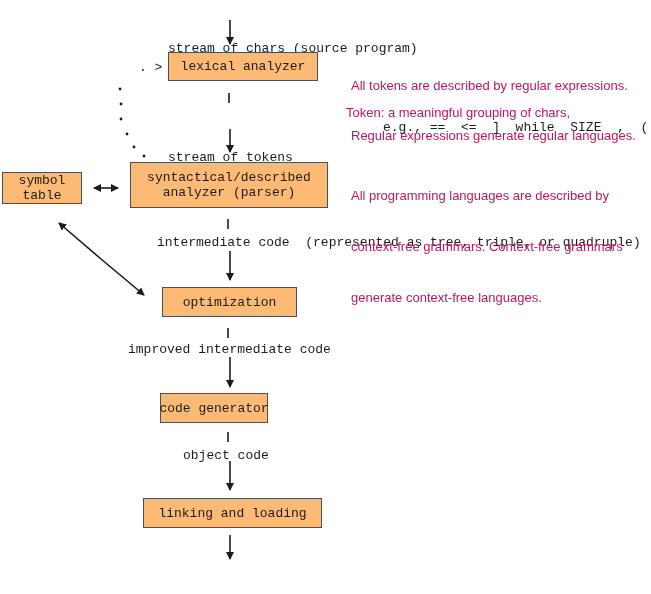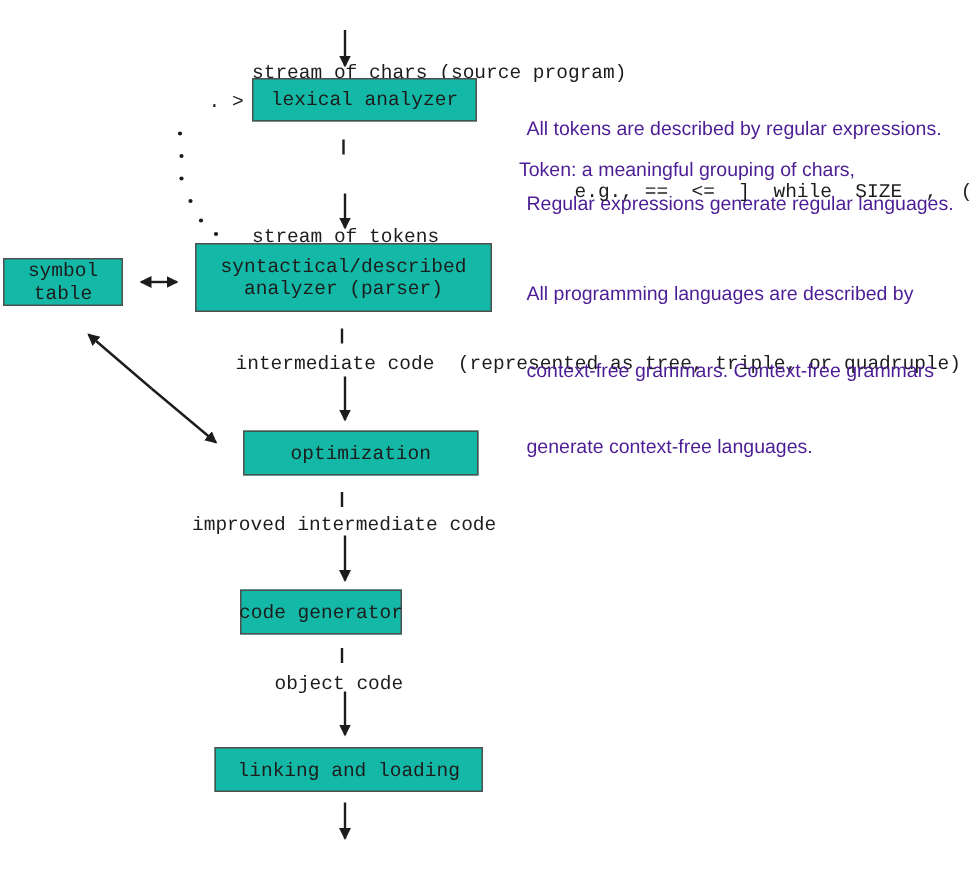--- a/index.html
+++ b/index.html
@@ -6,39 +6,39 @@
   #stage{
     position:relative;width:651px;height:594px;background:#ffffff;overflow:hidden;
     font-family:"Liberation Mono","DejaVu Sans Mono",monospace;color:#1c1c1c;
   }
   .mono-label{
     position:absolute;font-family:"Liberation Mono","DejaVu Sans Mono",monospace;
     font-size:13px;line-height:14px;white-space:pre;color:#1c1c1c;
   }
   .sans-note{
     position:absolute;font-family:"Liberation Sans","DejaVu Sans",sans-serif;
-    font-size:13px;line-height:16.5px;color:#4c1d95;white-space:pre;
+    font-size:13px;line-height:16.5px;color:#be185d;white-space:pre;
   }
   .dbox{
-    position:absolute;border:1.5px solid #4f4f4f;background:#14b8a6;
+    position:absolute;border:1.5px solid #4f4f4f;background:#fdba74;
     display:flex;flex-direction:column;align-items:center;justify-content:center;
     font-size:13px;line-height:15px;white-space:pre;color:#1c1c1c;box-sizing:border-box;
   }
   #lbl-source{left:168px;top:2px;margin-top:40px;}
   #hint-loop{left:139px;top:61px;}
   #box-lexical{left:168px;top:52px;width:150px;height:29px;}
   #note-regex{left:351px;top:45px;}
   #lbl-tokens{left:168px;top:107px;margin-top:44px;}
   #note-token{left:346px;top:105px;}
   #note-token-ex{left:383px;top:121px;font-family:"Liberation Mono","DejaVu Sans Mono",monospace;font-size:13px;}
   #box-symbol{left:2px;top:172px;width:80px;height:32px;}
   #box-parser{left:130px;top:162px;width:198px;height:46px;}
   #note-cfg{left:351px;top:153px;line-height:17px;}
   #lbl-intermediate{left:157px;top:236px;}
-  #box-opt{left:162px;top:287px;width:157px;height:30px;}
+  #box-opt{left:162px;top:287px;width:135px;height:30px;}
   #lbl-improved{left:128px;top:343px;}
   #box-codegen{left:160px;top:393px;width:108px;height:30px;}
   #lbl-object{left:183px;top:449px;}
   #box-linking{left:143px;top:498px;width:179px;height:30px;}
   #lbl-executable{left:133px;top:569px;}
   #connectors{position:absolute;left:0;top:0;width:651px;height:594px;}
 </style>
 </head>
 <body>
 

